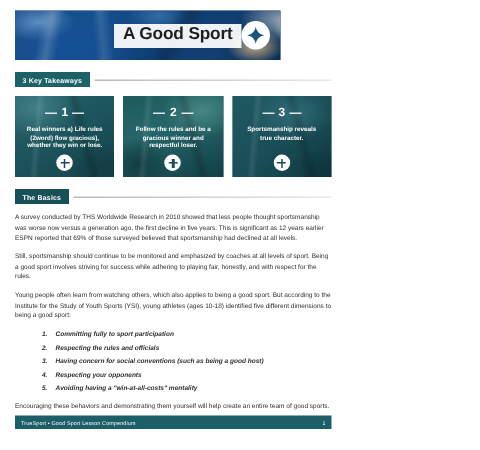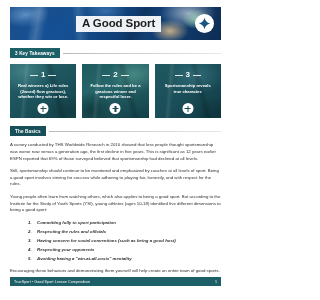--- a/index.html
+++ b/index.html
@@ -12,21 +12,21 @@
   .page {
     position:relative;
     width:231px; height:300px;
     background:#ffffff;
     padding:7px 10px 0 10px;
   }
 
   
   .hero {
     position:relative;
-    width:211px; height:33px;
+    width:177px; height:33px;
     overflow:hidden;
     background:#16457a;
   }
   .hero-photo {
     position:absolute; inset:0;
     background:
       radial-gradient(ellipse 40px 22px at 178px 6px, rgba(255,255,255,.55), rgba(255,255,255,0) 70%),
       radial-gradient(ellipse 26px 16px at 160px 24px, rgba(226,190,140,.85), rgba(226,190,140,0) 72%),
       radial-gradient(ellipse 20px 14px at 186px 12px, rgba(120,210,150,.75), rgba(120,210,150,0) 70%),
       radial-gradient(ellipse 55px 30px at 40px 26px, rgba(20,80,150,.95), rgba(20,80,150,0) 75%),

